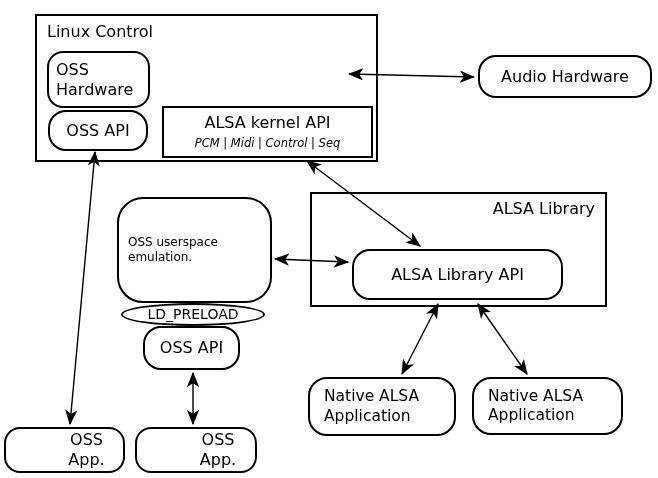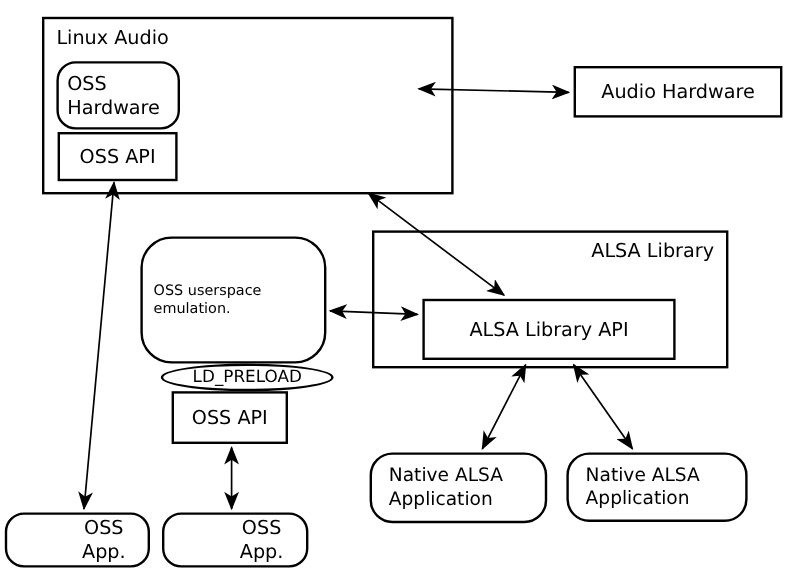--- a/index.html
+++ b/index.html
@@ -23,20 +23,21 @@
     background: #ffffff;
     font-size: 16px;
     line-height: 1.25;
     white-space: pre-line;
   }
   .center {
     display: flex;
     align-items: center;
     justify-content: center;
     text-align: center;
+    border-radius: 18px;
   }
   .leftalign {
     display: flex;
     flex-direction: column;
     justify-content: center;
   }
   .rounded { border-radius: 16px; padding-left: 44px; }
   .bigrounded { border-radius: 26px; }
   .container-label {
     position: absolute;
@@ -50,21 +51,21 @@
   #kernel-oss-api      { left: 48px;  top: 110px; width: 100px; height: 41px;  z-index: 1; }
   #alsa-kernel-driver  { left: 198px; top: 44px;  width: 147px; height: 59px;  padding-left: 15px; z-index: 1; }
   #alsa-kernel-api     { left: 162px; top: 106px; width: 211px; height: 52px;  z-index: 1;
                          display: flex; flex-direction: column; align-items: center; justify-content: center; }
   #alsa-kernel-api .sub { font-size: 11.5px; font-style: italic; margin-top: 3px; white-space: nowrap; }
   #audio-hardware      { left: 478px; top: 55px;  width: 174px; height: 43px; }
   #alsa-library        { left: 310px; top: 192px; width: 297px; height: 115px; border-width: 2px; }
   #alsa-library-label  { right: 10px; top: 5px; }
   #alsa-library-api    { left: 352px; top: 249px; width: 211px; height: 51px; z-index: 1; text-align: center; }
   #oss-userspace       { left: 117px; top: 197px; width: 155px; height: 106px; padding-left: 9px; font-size: 12px; }
-  #ld-preload          { left: 134px; top: 303px; width: 144px; height: 23px; border-radius: 50%;
+  #ld-preload          { left: 121px; top: 303px; width: 144px; height: 23px; border-radius: 50%;
                          font-size: 14px; z-index: 2; border-width: 2px; }
   #userspace-oss-api   { left: 143px; top: 326px; width: 97px;  height: 44px; z-index: 1; }
   #oss-app-left        { left: 4px;   top: 427px; width: 121px; height: 46px; }
   #oss-app-right       { left: 135px; top: 427px; width: 122px; height: 46px; }
   #native-alsa-left    { left: 308px; top: 377px; width: 148px; height: 59px; padding-left: 14px; font-size: 15.5px; border-radius: 19px; }
   #native-alsa-right   { left: 472px; top: 377px; width: 151px; height: 58px; padding-left: 14px; font-size: 15.5px; border-radius: 19px; }
   
   #arrows {
     position: absolute;
     left: 0; top: 0;
@@ -76,29 +77,33 @@
     stroke: #000000;
     stroke-width: 1.4;
   }
 </style>
 </head>
 <body>
 
 <div id="canvas">
 
   <div class="node" id="linux-kernel">
-    <span class="container-label" id="linux-kernel-label">Linux Audio</span>
+    <span class="container-label" id="linux-kernel-label">Linux Control</span>
   </div>
 
   <div class="node rounded leftalign" id="oss-emulation">OSS
 Hardware</div>
 
   <div class="node center" id="kernel-oss-api">OSS API</div>
 
 
+  <div class="node" id="alsa-kernel-api">
+    <span>ALSA kernel API</span>
+    <span class="sub">PCM | Midi | Control | Seq</span>
+  </div>
 
   <div class="node center" id="audio-hardware">Audio Hardware</div>
 
   <div class="node" id="alsa-library">
     <span class="container-label" id="alsa-library-label">ALSA Library</span>
   </div>
 
   <div class="node center" id="alsa-library-api">ALSA Library API</div>
 
   <div class="node bigrounded leftalign" id="oss-userspace">OSS userspace

